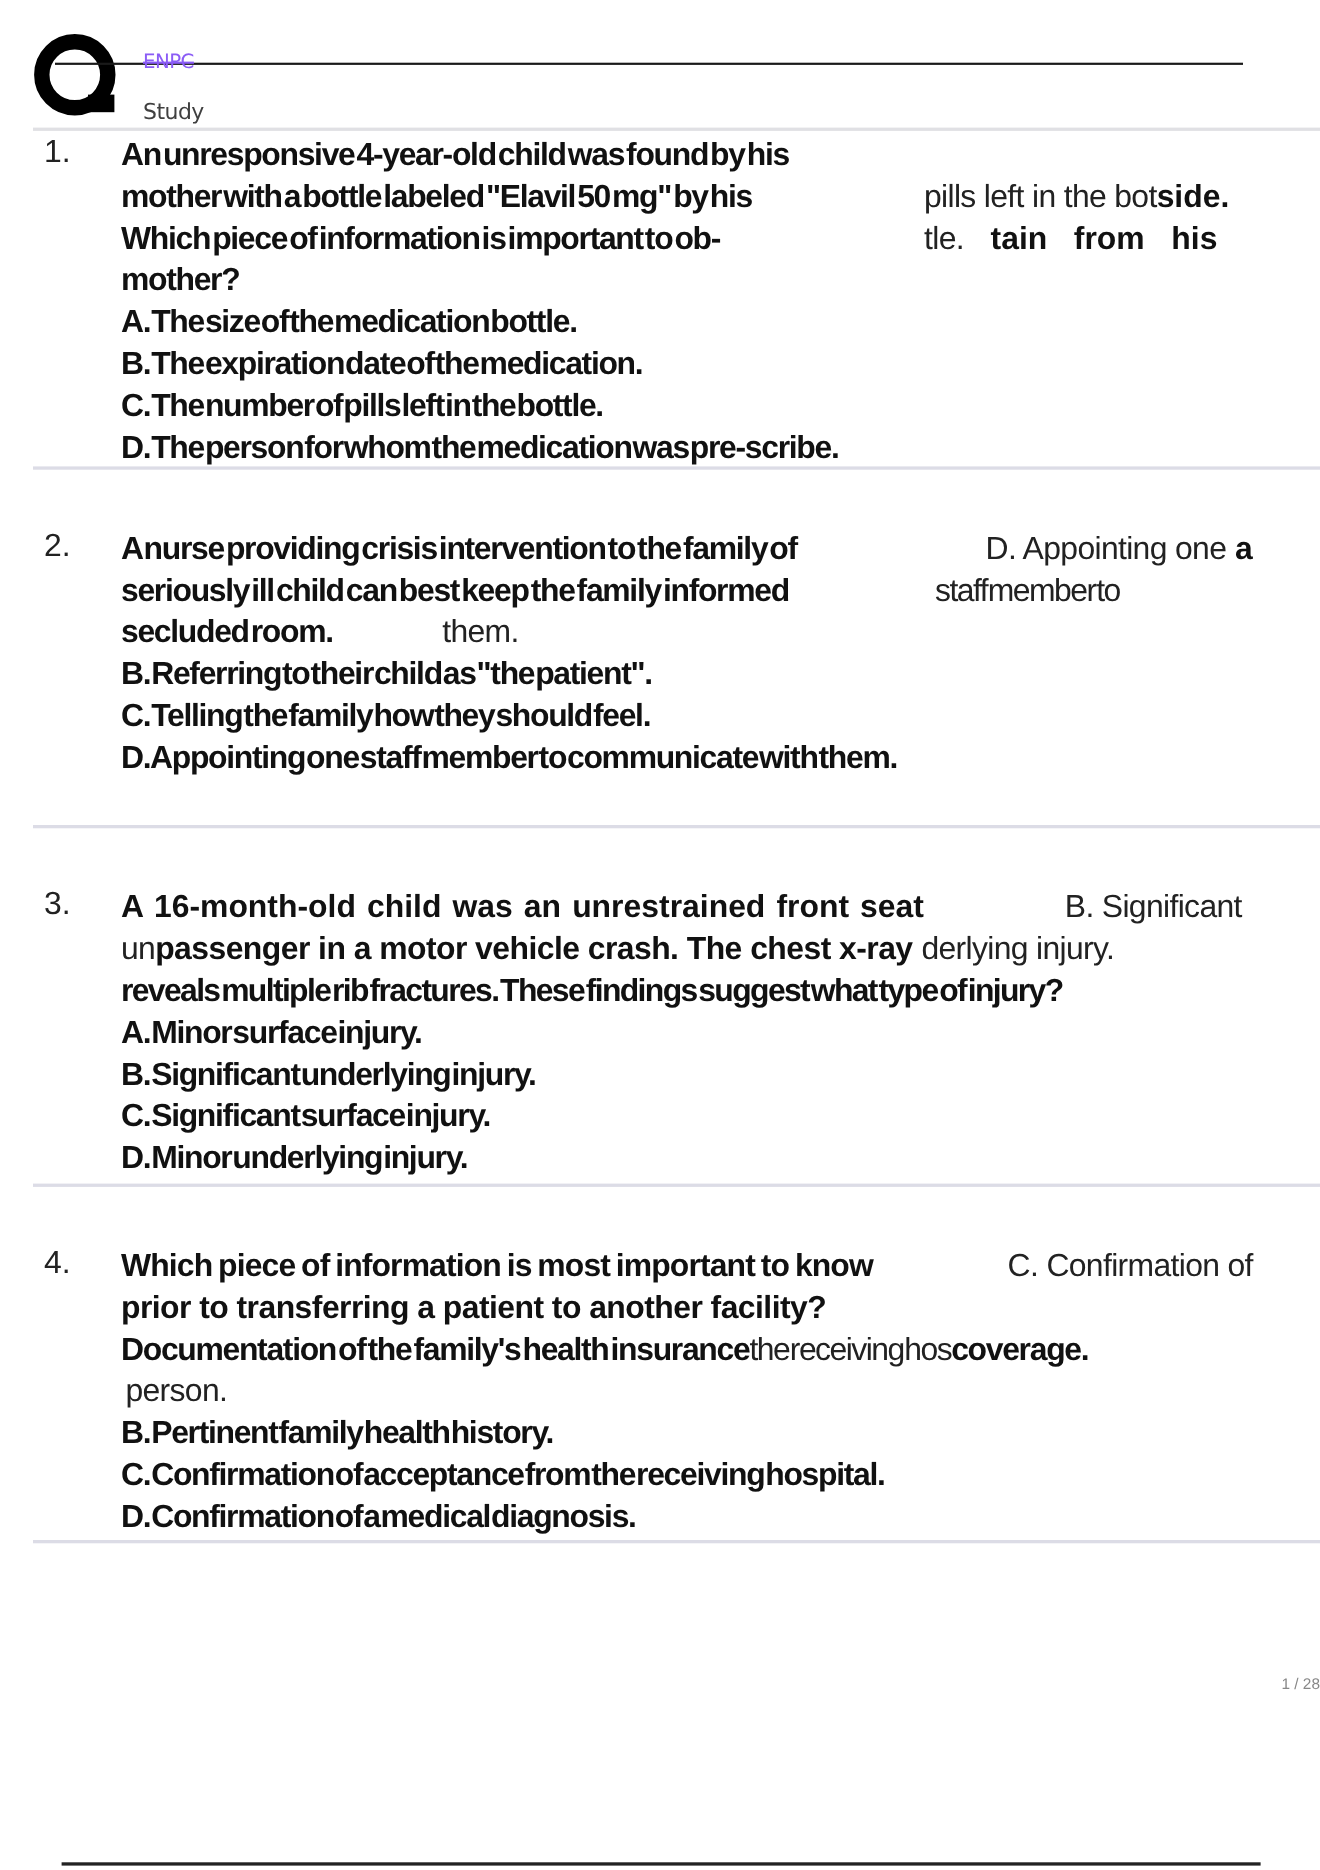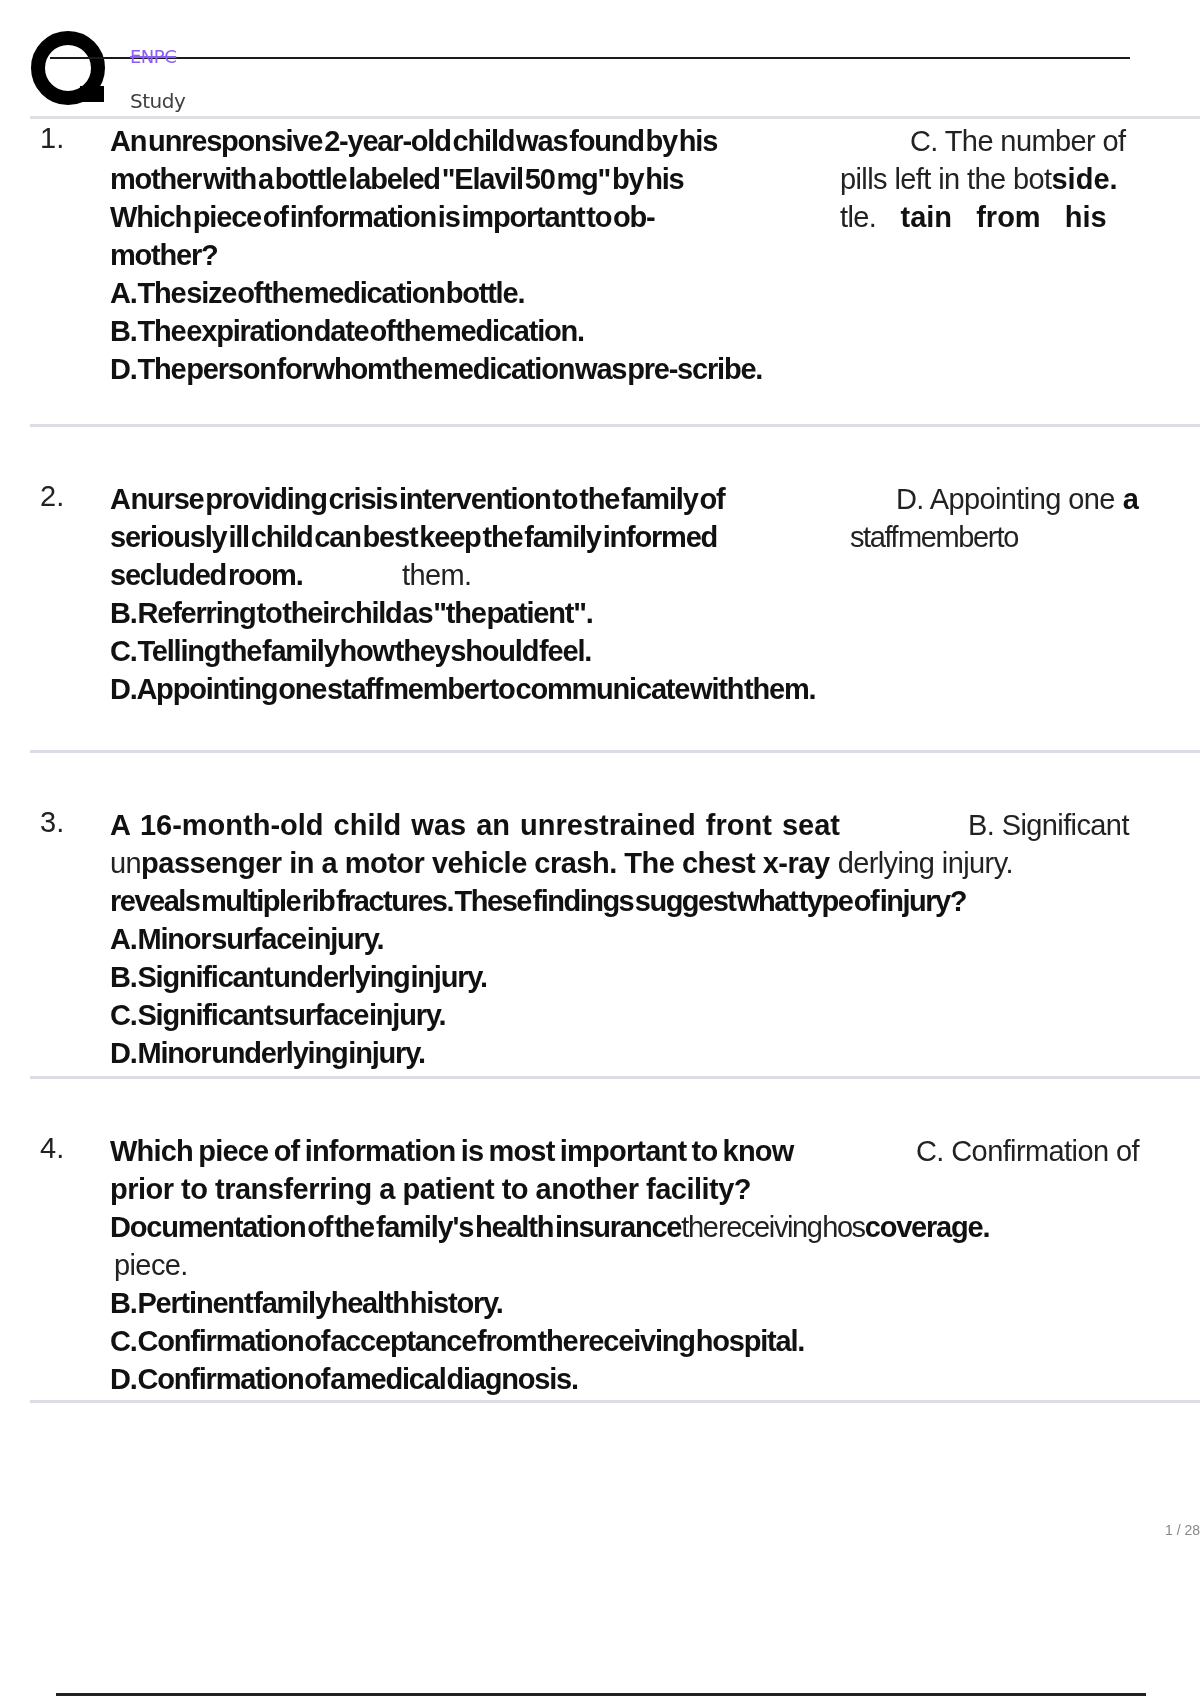--- a/index.html
+++ b/index.html
@@ -62,36 +62,36 @@
   <div class="hdr-line"></div>
   <div class="hdr-title">ENPC</div>
   <div class="hdr-sub">Study</div>
   <div class="hdr-rule"></div>
 </div>
 
 <div class="q" style="top:122px">
   <span class="num">1.</span>
   <div class="body">
     <span class="line">
-      <span class="b">An unresponsive 2-year-old child was found by his</span>
-      <span class="n r" style="left:800px">C. The number of</span>
+      <span class="b">An unresponsive 4-year-old child was found by his</span>
     </span>
     <span class="line">
       <span class="b">mother with a bottle labeled "Elavil 50 mg" by his</span>
       <span class="r" style="left:730px"><span class="n">pills left in the bot</span><span class="bw">side.</span></span>
     </span>
     <span class="line">
       <span class="b">Which piece of information is important to ob-</span>
       <span class="r" style="left:730px"><span class="n">tle.</span>&nbsp;&nbsp;&nbsp;<span class="bw" style="white-space:pre">tain   from   his</span></span>
     </span>
     <span class="line">
       <span class="b">mother?</span>
     </span>
     <span class="opt">A. The size of the medication bottle.</span>
     <span class="opt">B. The expiration date of the medication.</span>
+    <span class="opt">C. The number of pills left in the bottle.</span>
     <span class="opt">D. The person for whom the medication was pre-scribe.</span>
   </div>
 </div>
 <div class="rule" style="top:424px"></div>
 
 <div class="q" style="top:480px">
   <span class="num">2.</span>
   <div class="body">
     <span class="line">
       <span class="b">A nurse providing crisis intervention to the family of</span>
@@ -141,21 +141,21 @@
       <span class="bw" style="letter-spacing:-0.8px;word-spacing:-2px">Which piece of information is most important to know</span>
       <span class="n r" style="left:806px">C. Confirmation of</span>
     </span>
     <span class="line">
       <span class="bw" style="letter-spacing:-0.5px">prior to transferring a patient to another facility?</span>
     </span>
     <span class="line">
       <span class="b">Documentation of the family's health insurance</span><span class="n" style="letter-spacing:-1.4px;word-spacing:-6px">the receiving hos</span><span class="b">coverage.</span>
     </span>
     <span class="line">
-      <span class="n" style="padding-left:4px">piece.</span>
+      <span class="n" style="padding-left:4px">person.</span>
     </span>
     <span class="opt">B. Pertinent family health history.</span>
     <span class="opt">C. Confirmation of acceptance from the receiving hospital.</span>
     <span class="opt">D. Confirmation of a medical diagnosis.</span>
   </div>
 </div>
 <div class="rule" style="top:1400px"></div>
 
 <div class="page-num">1 / 28</div>
 <div class="foot-line"></div>

